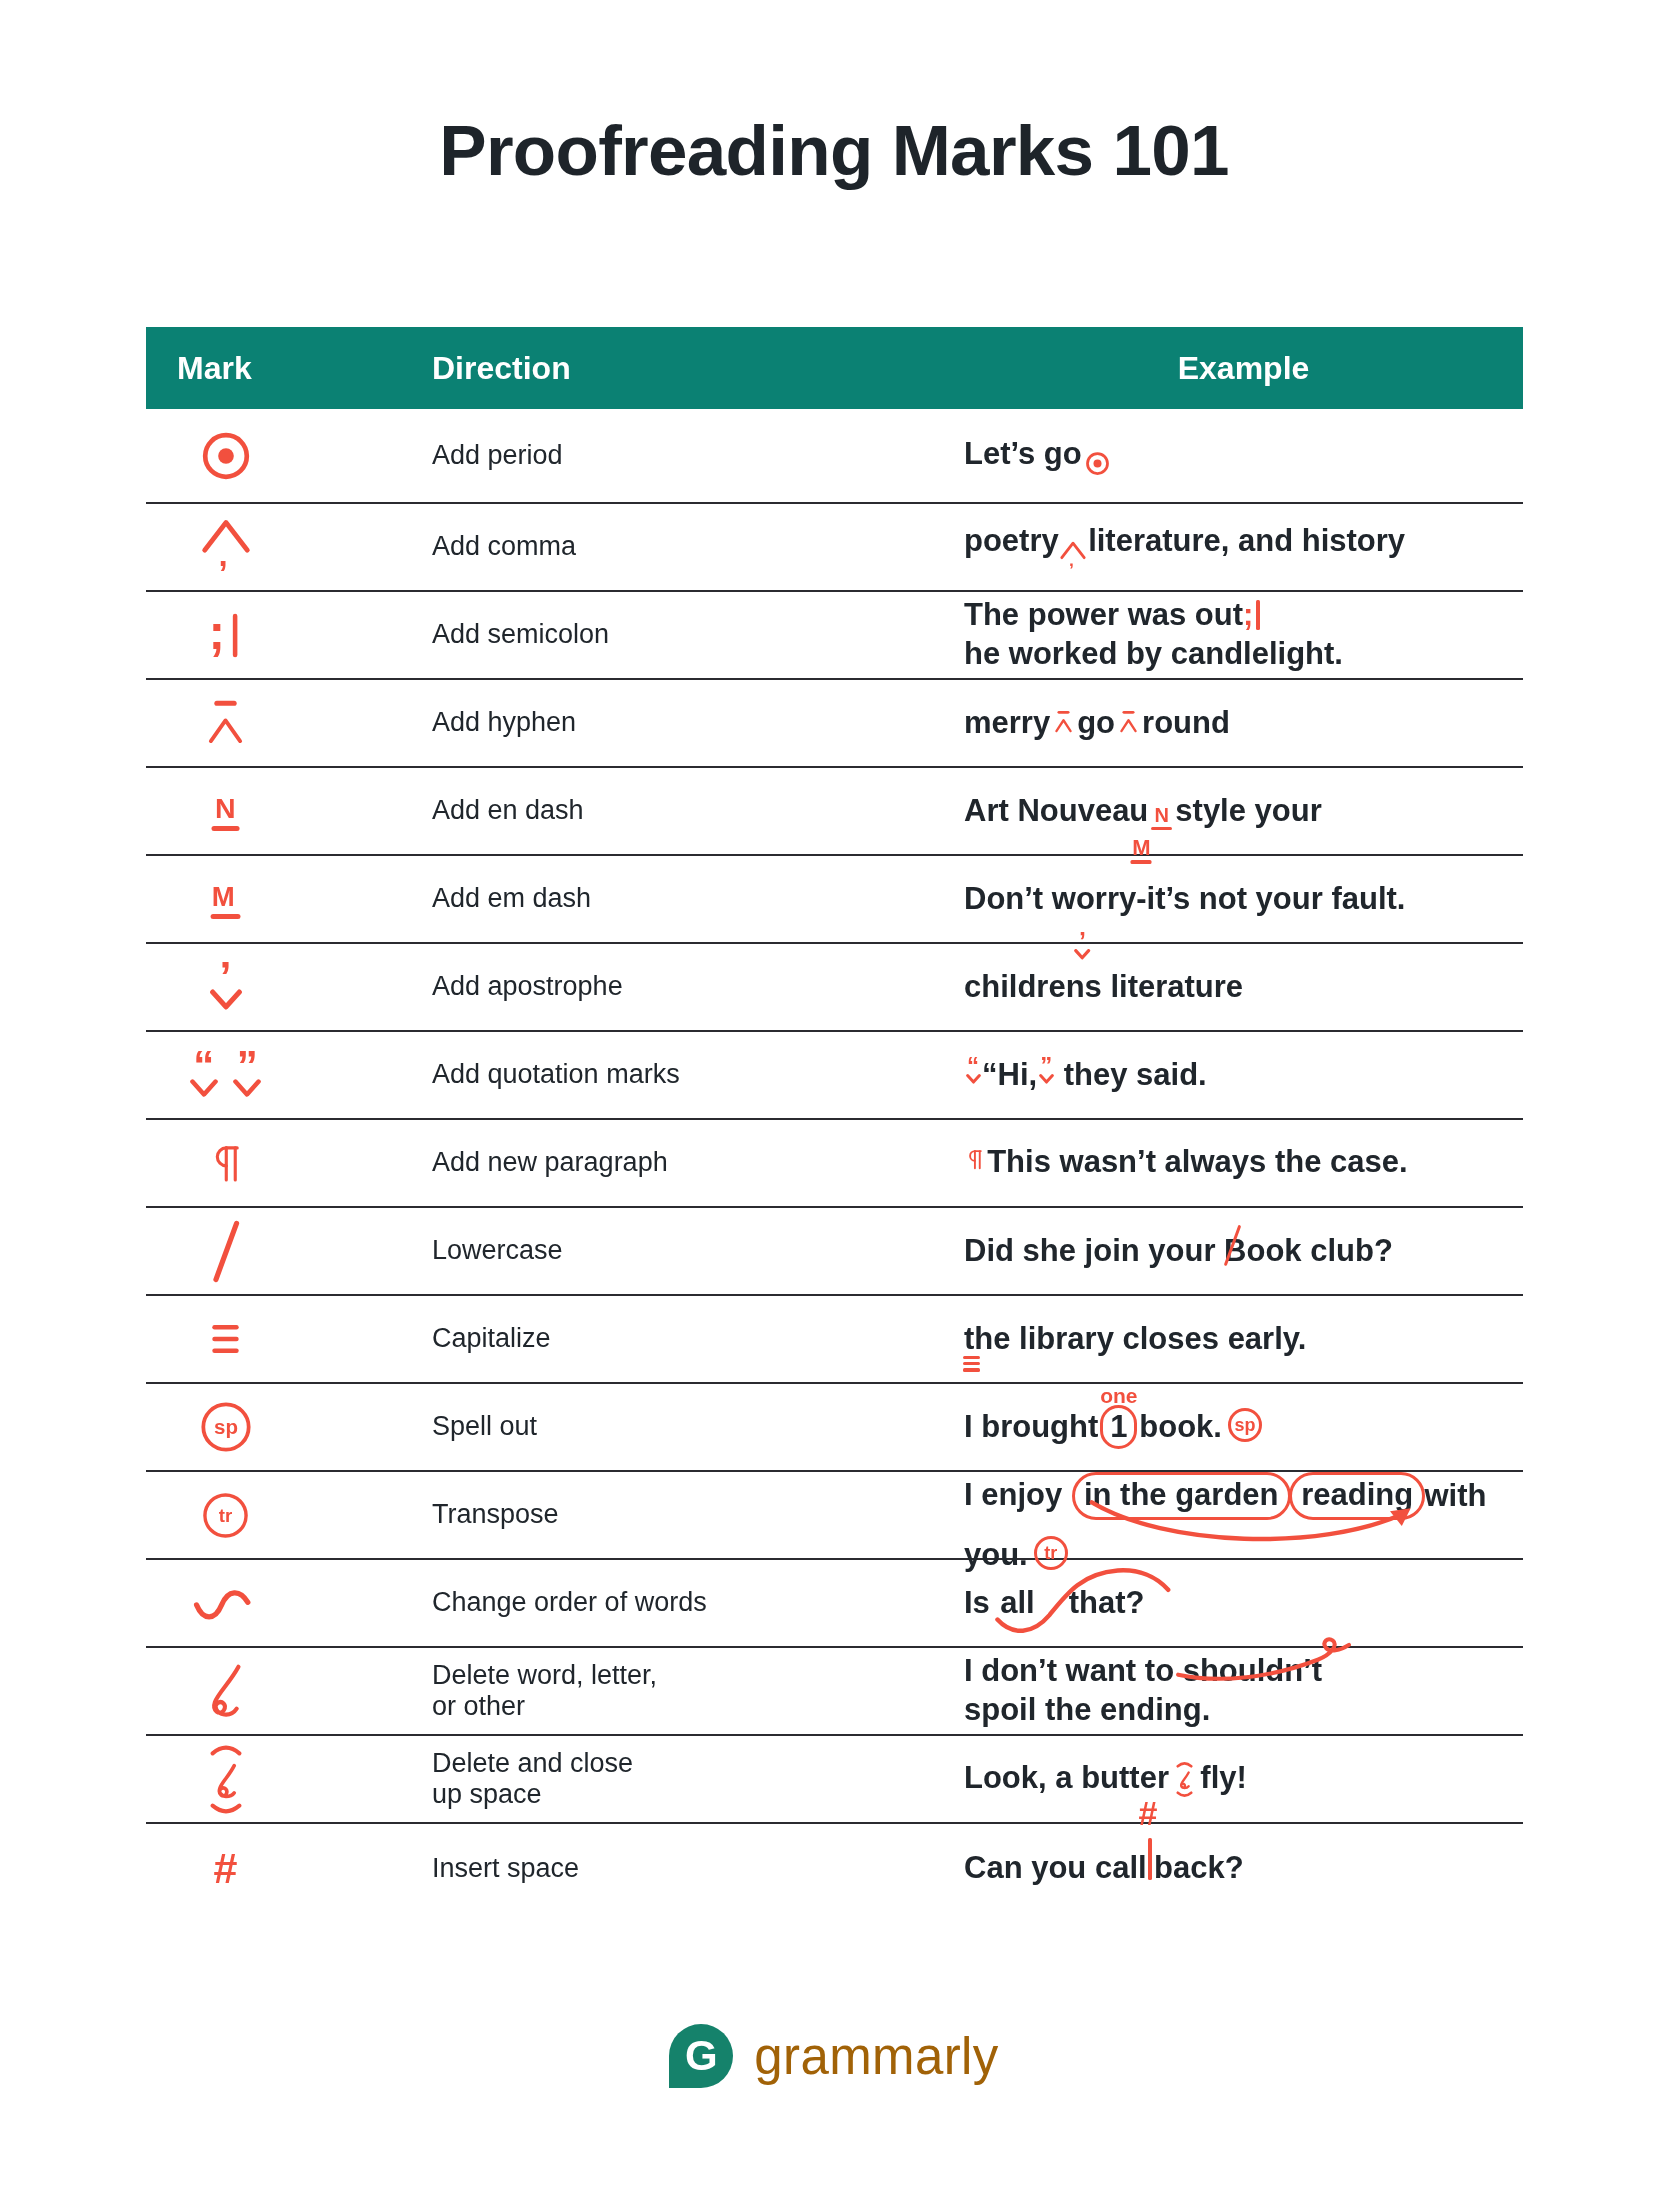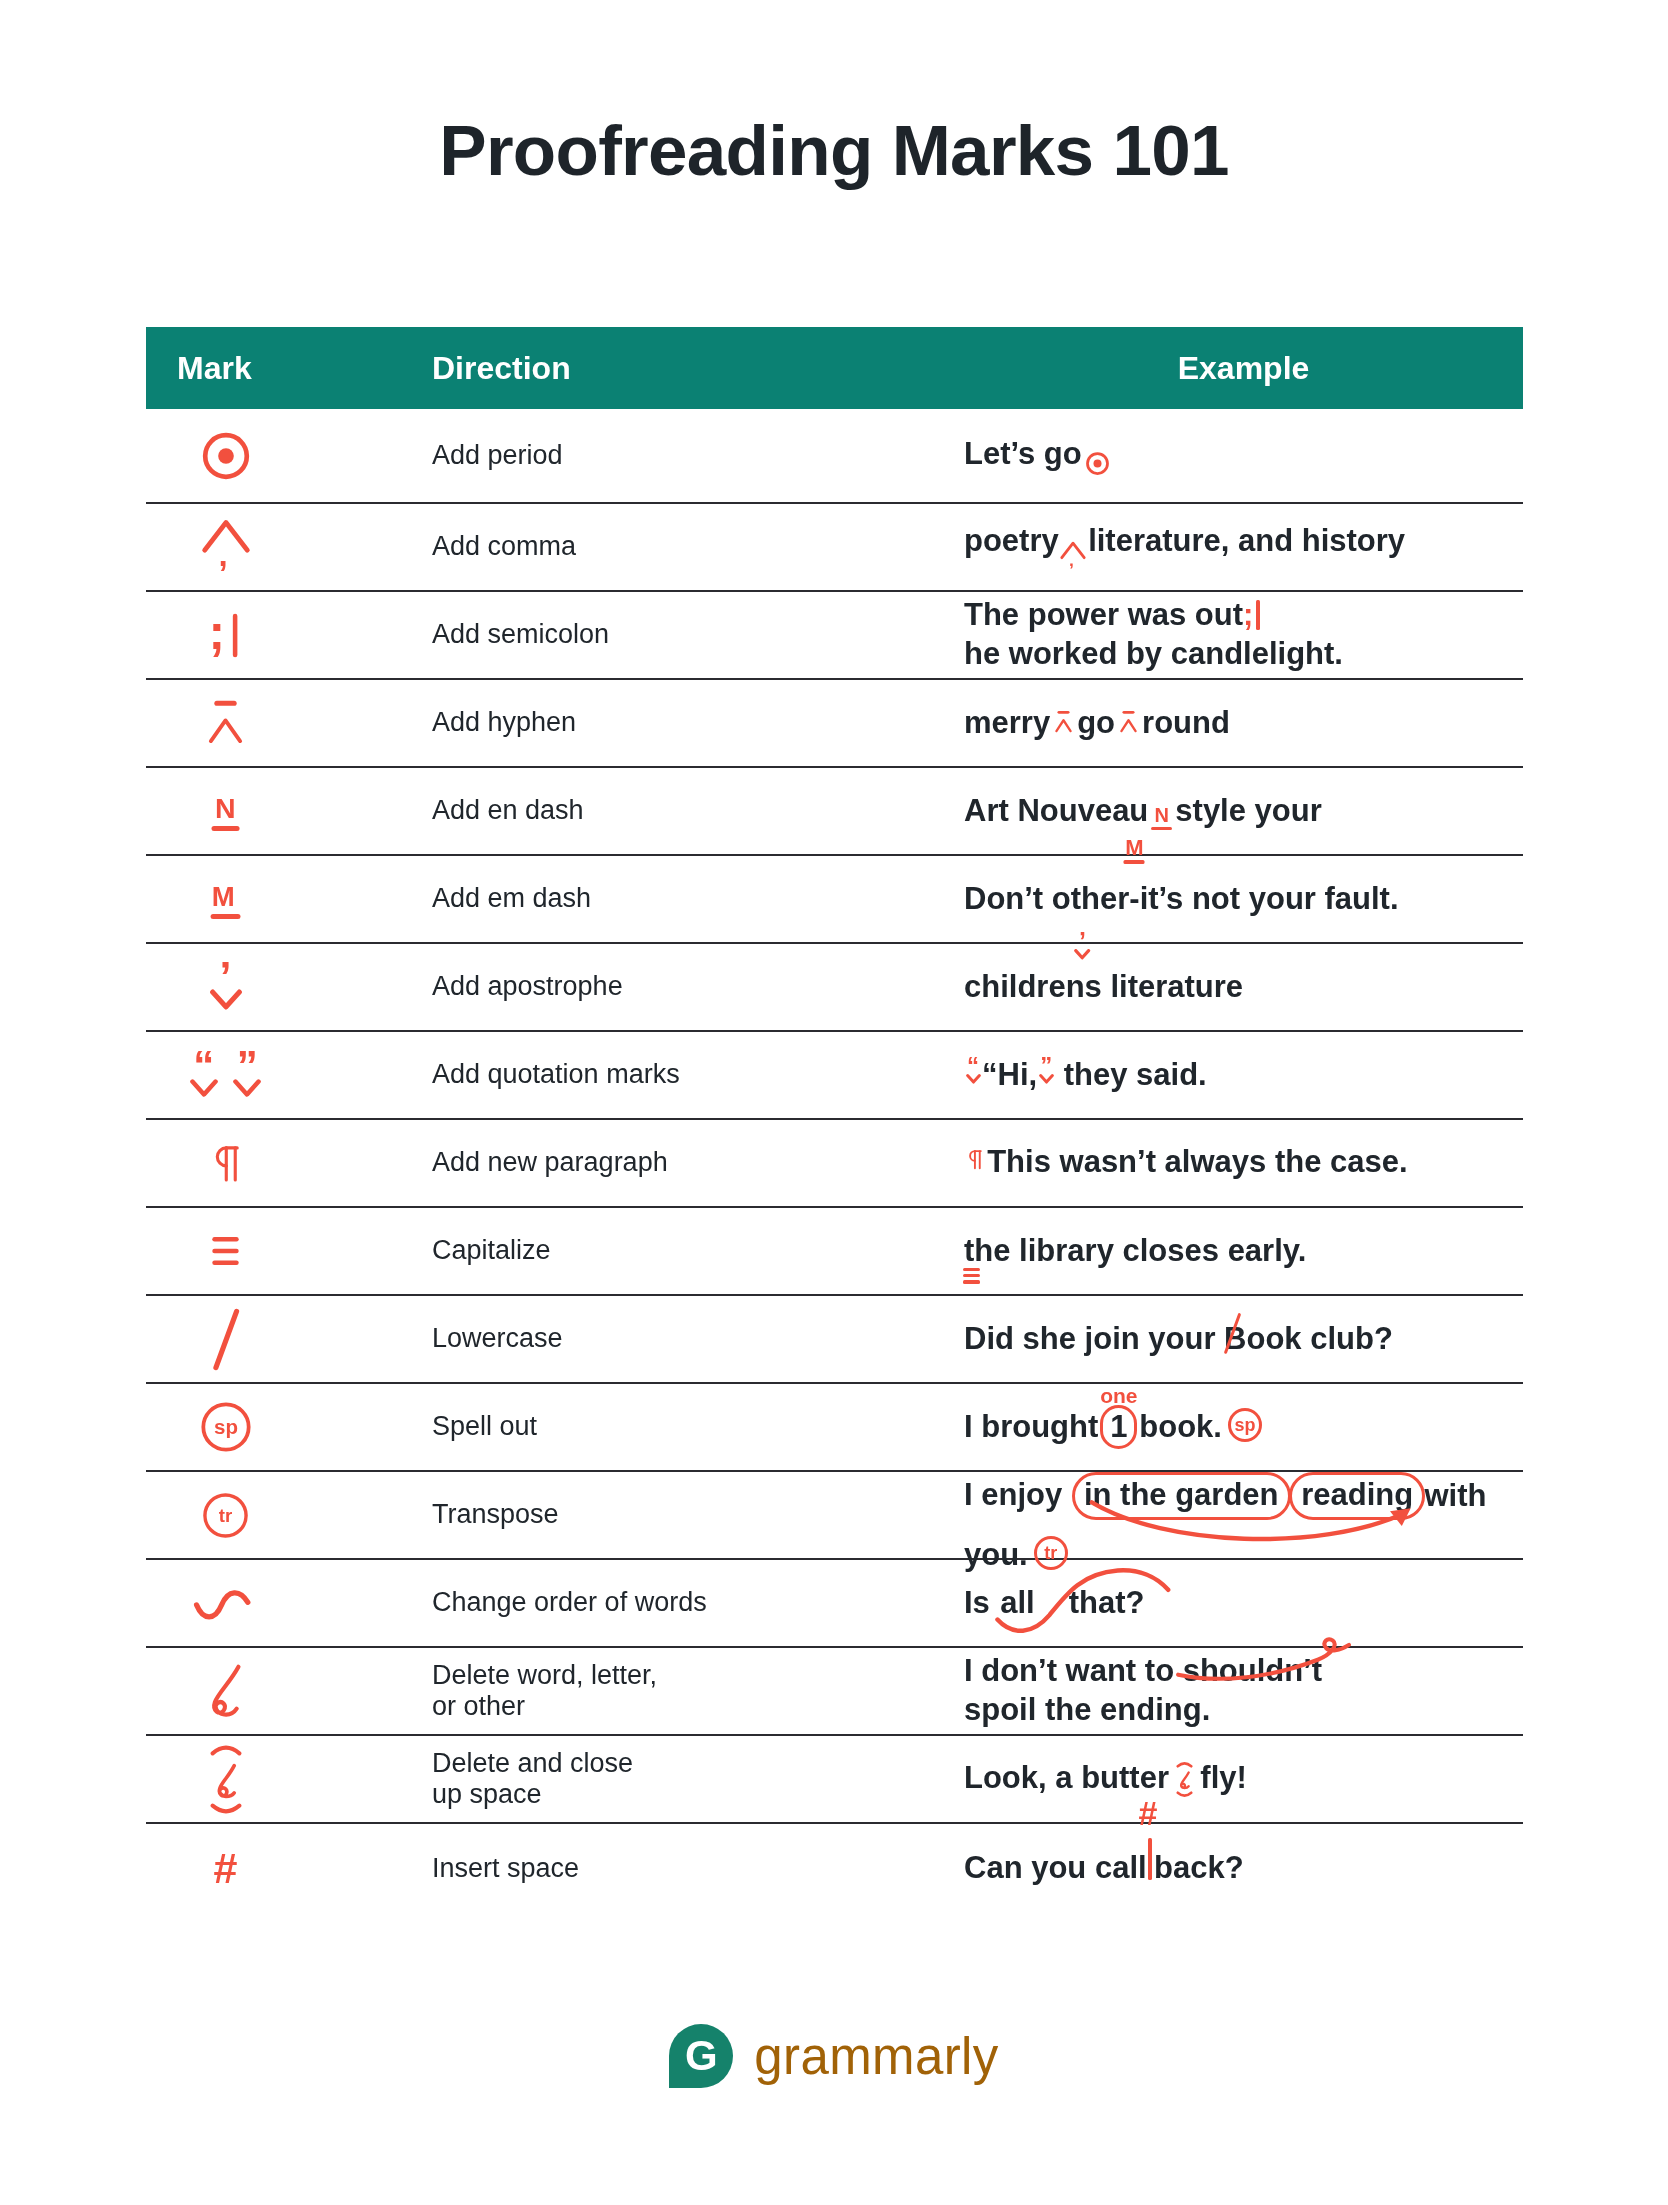--- a/index.html
+++ b/index.html
@@ -208,21 +208,21 @@
           <span class="mark-box">
         <svg width="46" height="48" viewBox="0 0 100 100">
               <text x="19" y="66" font-size="60" font-weight="700" fill="#F2503E">M</text>
               <path d="M22 88 L76 88" stroke="#F2503E" stroke-width="11" stroke-linecap="round"></path>
             </svg>
       </span>
         </div>
       <div class="cell-dir">Add em dash</div>
       <div class="cell-ex">
           <span class="ex">
-        <span>Don’t other</span><span class="rel"><span>-</span><span class="mdash-abs">
+        <span>Don’t worry</span><span class="rel"><span>-</span><span class="mdash-abs">
                 <span class="ltr">M</span>
                 <span class="bar"></span>
               </span></span><span>it’s not your fault.</span>
       </span>
         </div>
     </div>
 
     <div class="row">
       <div class="cell-mark">
           <span class="mark-box">
@@ -302,51 +302,51 @@
               <path d="M52 10 L52 92" stroke="#F2503E" stroke-width="9" stroke-linecap="round"></path>
               <path d="M75 10 L75 92" stroke="#F2503E" stroke-width="9" stroke-linecap="round"></path>
             </svg><span>This wasn’t always the case.</span>
       </span>
         </div>
     </div>
 
     <div class="row">
       <div class="cell-mark">
           <span class="mark-box">
+        <svg width="31" height="65" viewBox="0 0 42 88">
+              <path d="M36 6 L8 82" stroke="#F2503E" stroke-width="7" stroke-linecap="round"></path>
+            </svg>
+      </span>
+        </div>
+      <div class="cell-dir">Lowercase</div>
+      <div class="cell-ex">
+          <span class="ex">
+        <span>Did she join your </span><span class="rel"><span>B</span><span class="lc-slash"></span></span><span>ook club?</span>
+      </span>
+        </div>
+    </div>
+
+    <div class="row">
+      <div class="cell-mark">
+          <span class="mark-box">
         <svg width="43" height="42" viewBox="0 0 100 100">
               <path d="M24 22 L76 22" stroke="#F2503E" stroke-width="11" stroke-linecap="round"></path>
               <path d="M24 50 L76 50" stroke="#F2503E" stroke-width="11" stroke-linecap="round"></path>
               <path d="M24 78 L76 78" stroke="#F2503E" stroke-width="11" stroke-linecap="round"></path>
             </svg>
       </span>
         </div>
       <div class="cell-dir">Capitalize</div>
       <div class="cell-ex">
           <span class="ex">
         <span class="rel"><span>t</span><span class="cap-bars">
                 <div></div>
                 <div></div>
                 <div></div>
               </span></span><span>he library closes early.</span>
-      </span>
-        </div>
-    </div>
-
-    <div class="row">
-      <div class="cell-mark">
-          <span class="mark-box">
-        <svg width="31" height="65" viewBox="0 0 42 88">
-              <path d="M36 6 L8 82" stroke="#F2503E" stroke-width="7" stroke-linecap="round"></path>
-            </svg>
-      </span>
-        </div>
-      <div class="cell-dir">Lowercase</div>
-      <div class="cell-ex">
-          <span class="ex">
-        <span>Did she join your </span><span class="rel"><span>B</span><span class="lc-slash"></span></span><span>ook club?</span>
       </span>
         </div>
     </div>
 
     <div class="row">
       <div class="cell-mark">
           <span class="mark-box">
         <svg width="54" height="54" viewBox="0 0 100 100">
               <circle cx="50" cy="50" r="42" fill="none" stroke="#F2503E" stroke-width="7"></circle>
               <text x="50" y="63" font-size="38" font-weight="700" fill="#F2503E" text-anchor="middle">sp</text>

